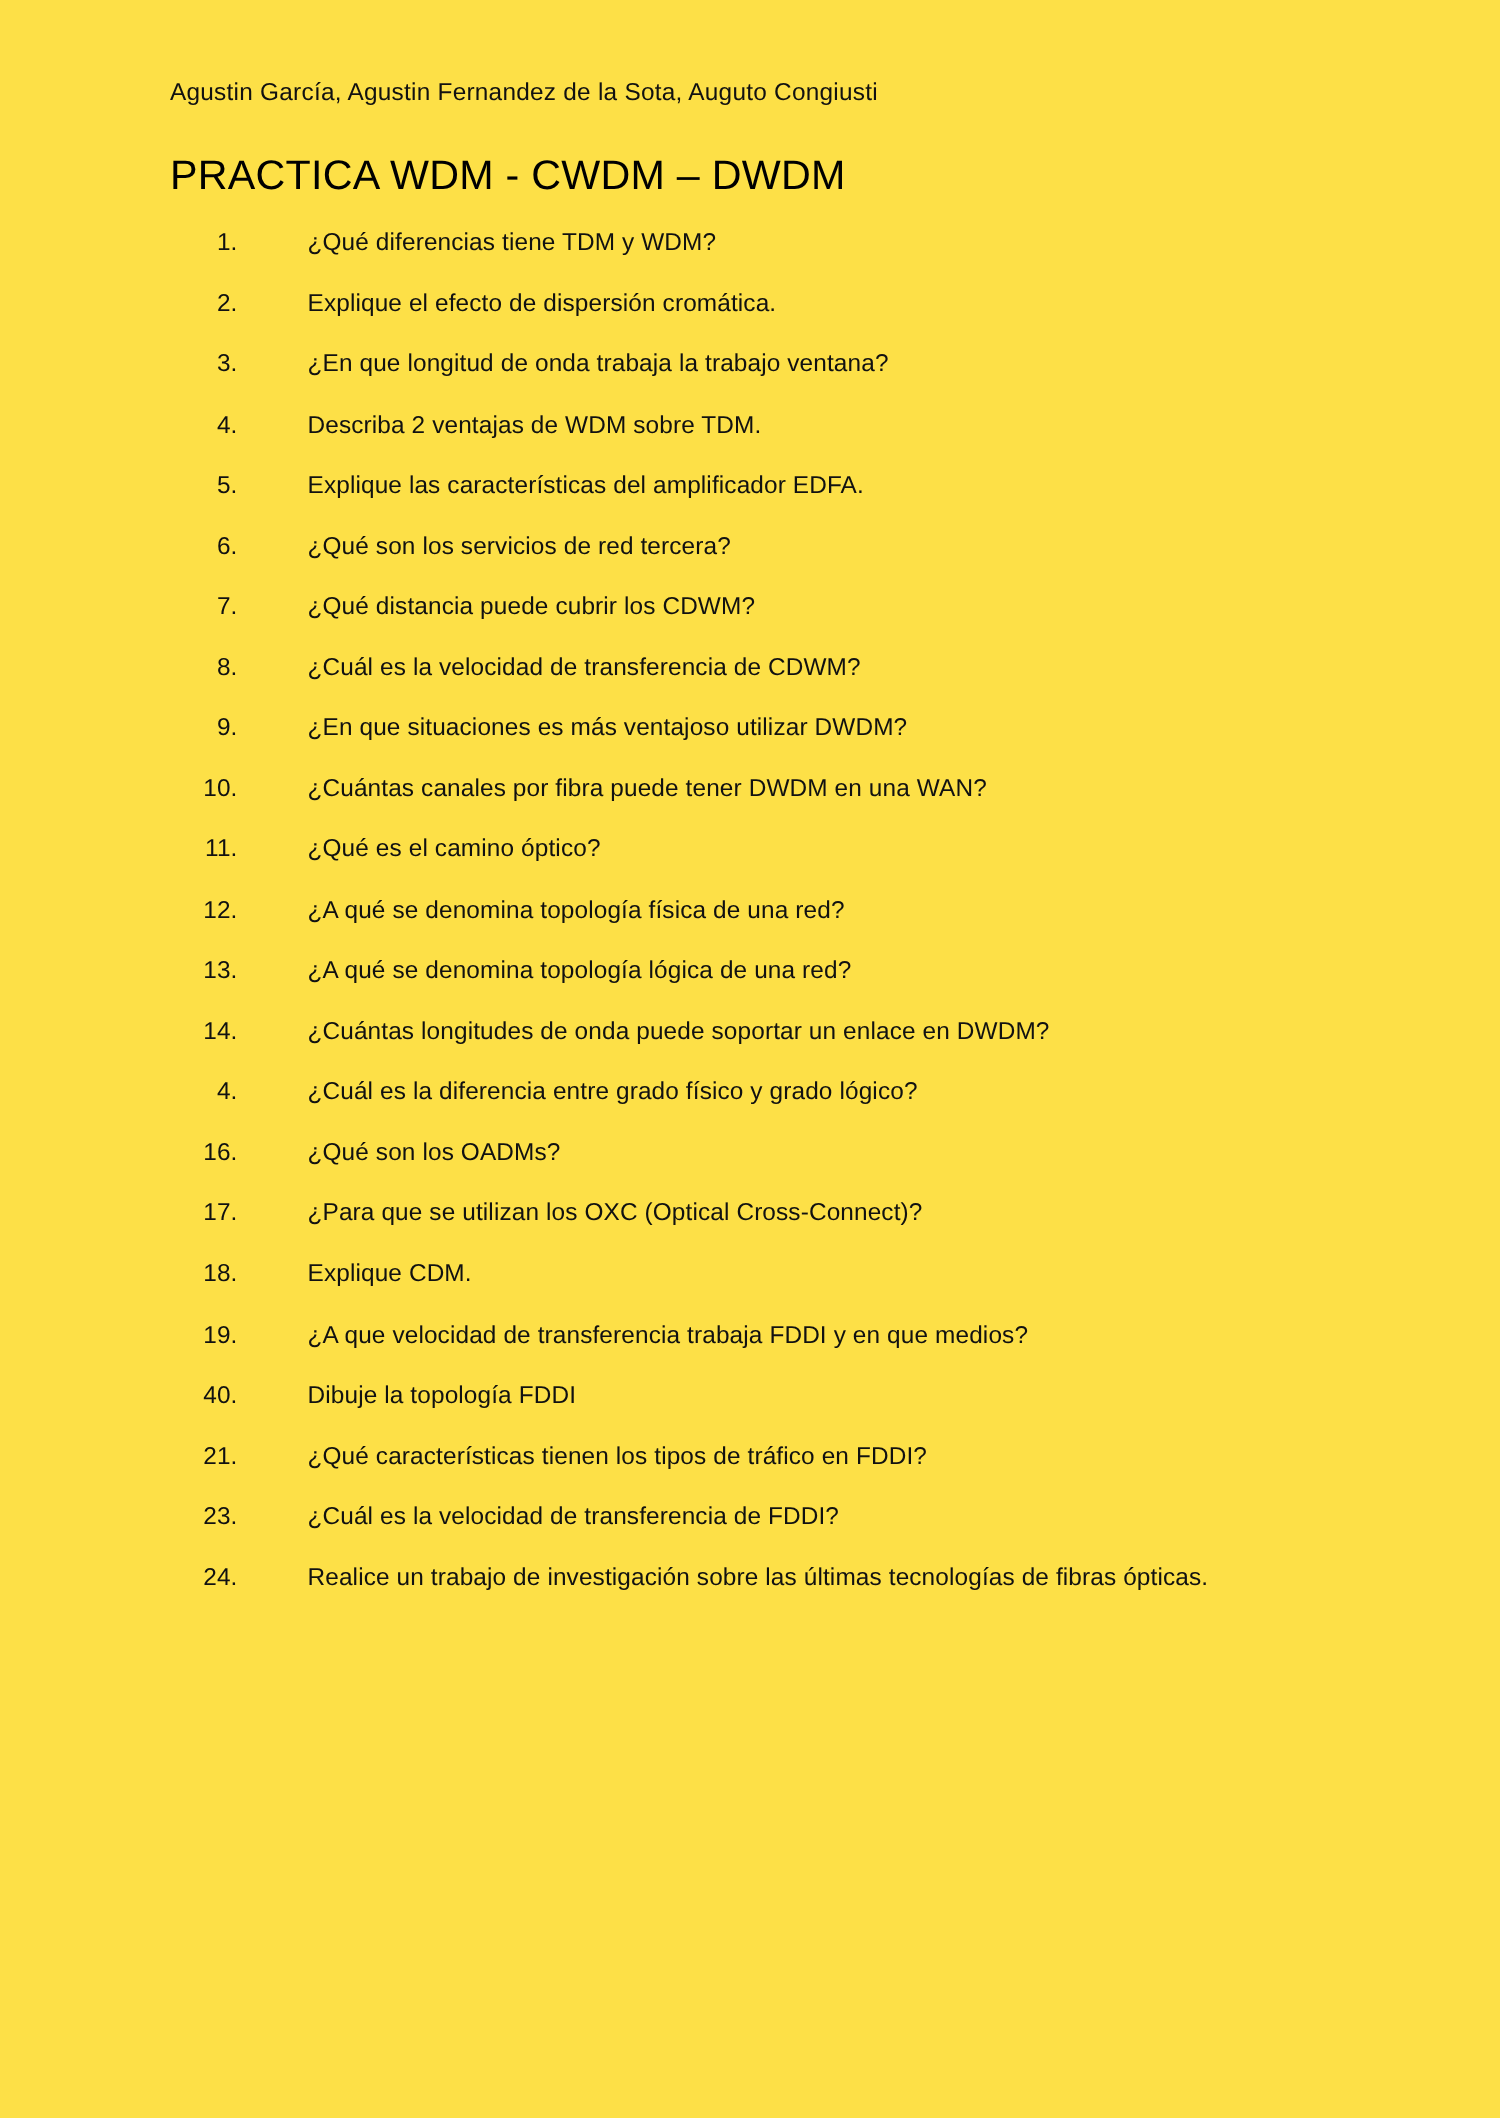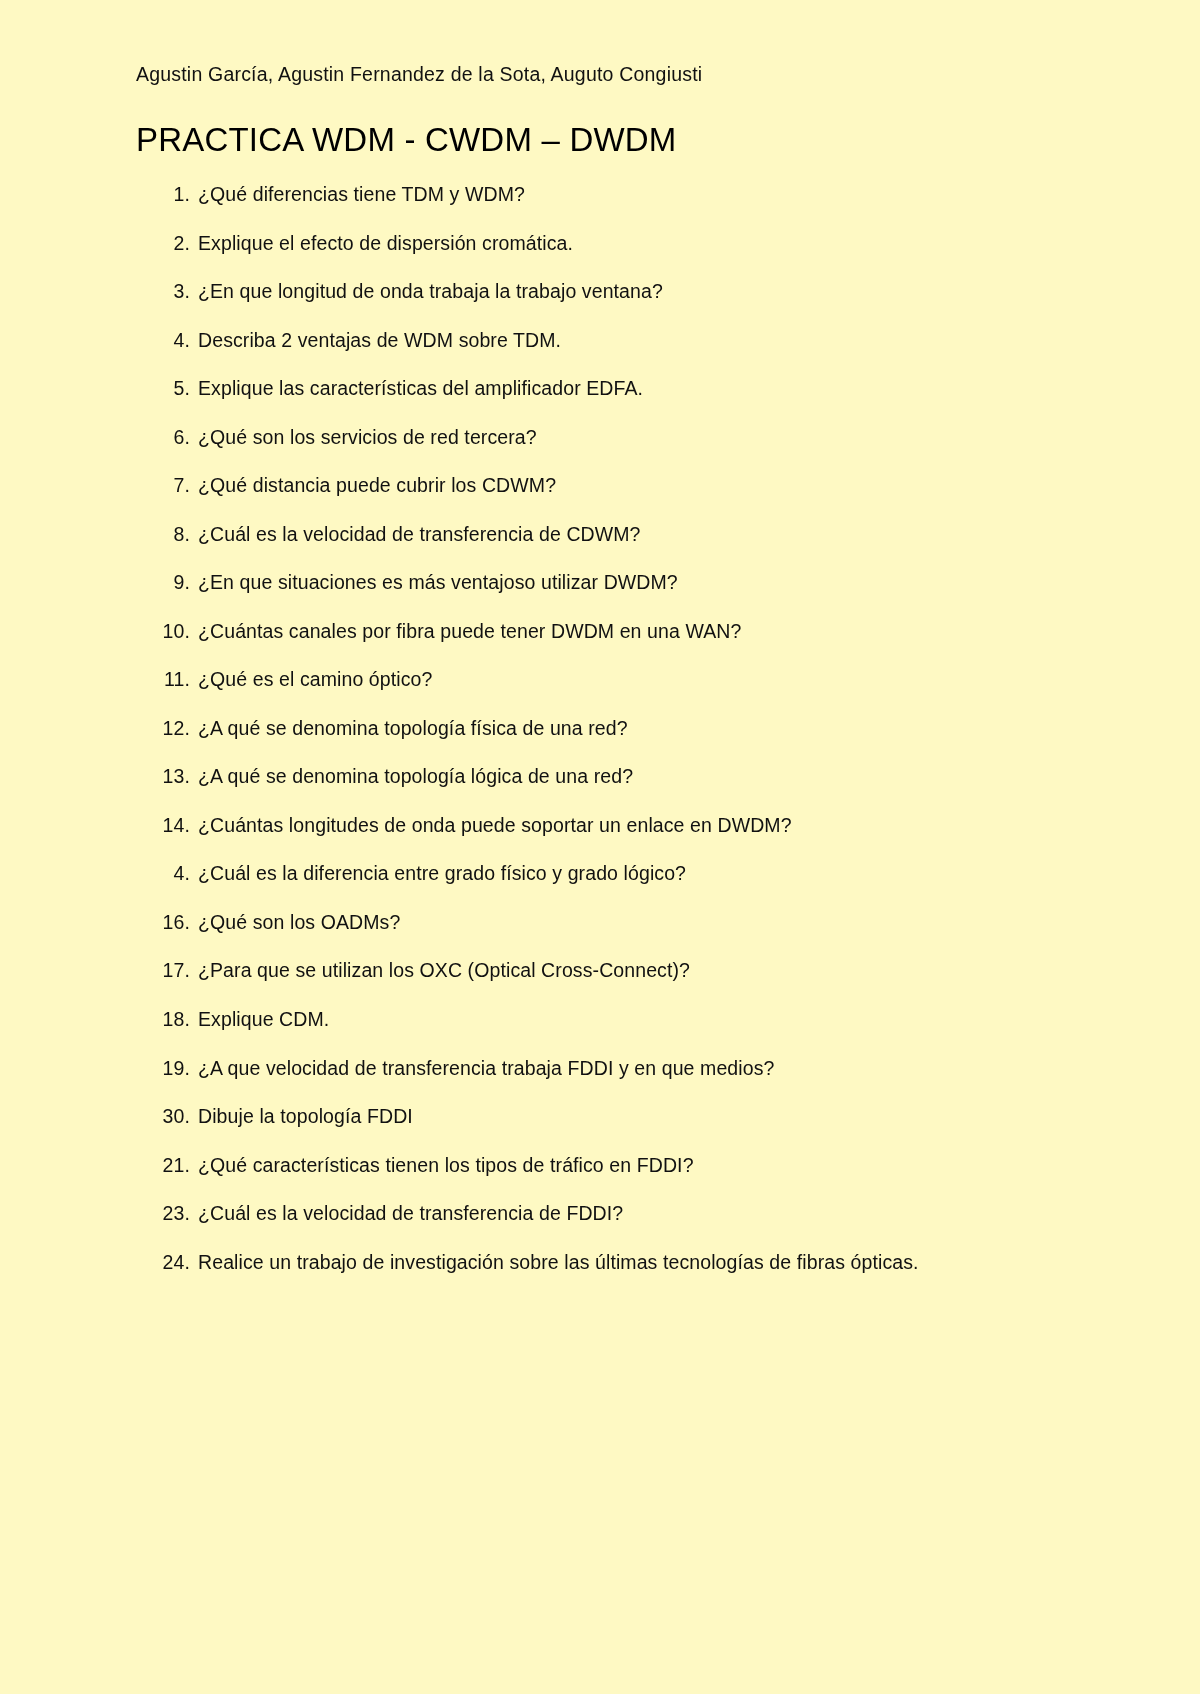--- a/index.html
+++ b/index.html
@@ -11,21 +11,21 @@
     width: 1200px;
     height: 1694px;
     font-family: "Liberation Sans", sans-serif;
     color: #000000;
     -webkit-font-smoothing: antialiased;
   }
   .page {
     position: relative;
     width: 1200px;
     height: 1694px;
-    background: #fef9c3;
+    background: #fde047;
     box-sizing: border-box;
     padding: 62px 120px 0 136px;
   }
   .authors {
     font-size: 19.5px;
     line-height: 1.25;
     letter-spacing: 0.2px;
     color: #111111;
     margin: 0 0 34px 0;
   }
@@ -53,20 +53,21 @@
   }
   ol.question-list li .num {
     flex: 0 0 auto;
     width: 62px;
     text-align: right;
     padding-right: 8px;
     box-sizing: border-box;
   }
   ol.question-list li .txt {
     flex: 1 1 auto;
+    margin-left: 48px;
   }
 </style>
 </head>
 <body>
 
 <div class="page">
 
   <p class="authors">Agustin García, Agustin Fernandez de la Sota, Auguto Congiusti</p>
 
   <h1 class="doc-title">PRACTICA WDM - CWDM – DWDM</h1>
@@ -142,21 +143,21 @@
       </li>
       <li>
         <span class="num">18.</span>
         <span class="txt">Explique CDM.</span>
       </li>
       <li>
         <span class="num">19.</span>
         <span class="txt">¿A que velocidad de transferencia trabaja FDDI y en que medios?</span>
       </li>
       <li>
-        <span class="num">30.</span>
+        <span class="num">40.</span>
         <span class="txt">Dibuje la topología FDDI</span>
       </li>
       <li>
         <span class="num">21.</span>
         <span class="txt">¿Qué características tienen los tipos de tráfico en FDDI?</span>
       </li>
       <li>
         <span class="num">23.</span>
         <span class="txt">¿Cuál es la velocidad de transferencia de FDDI?</span>
       </li>

